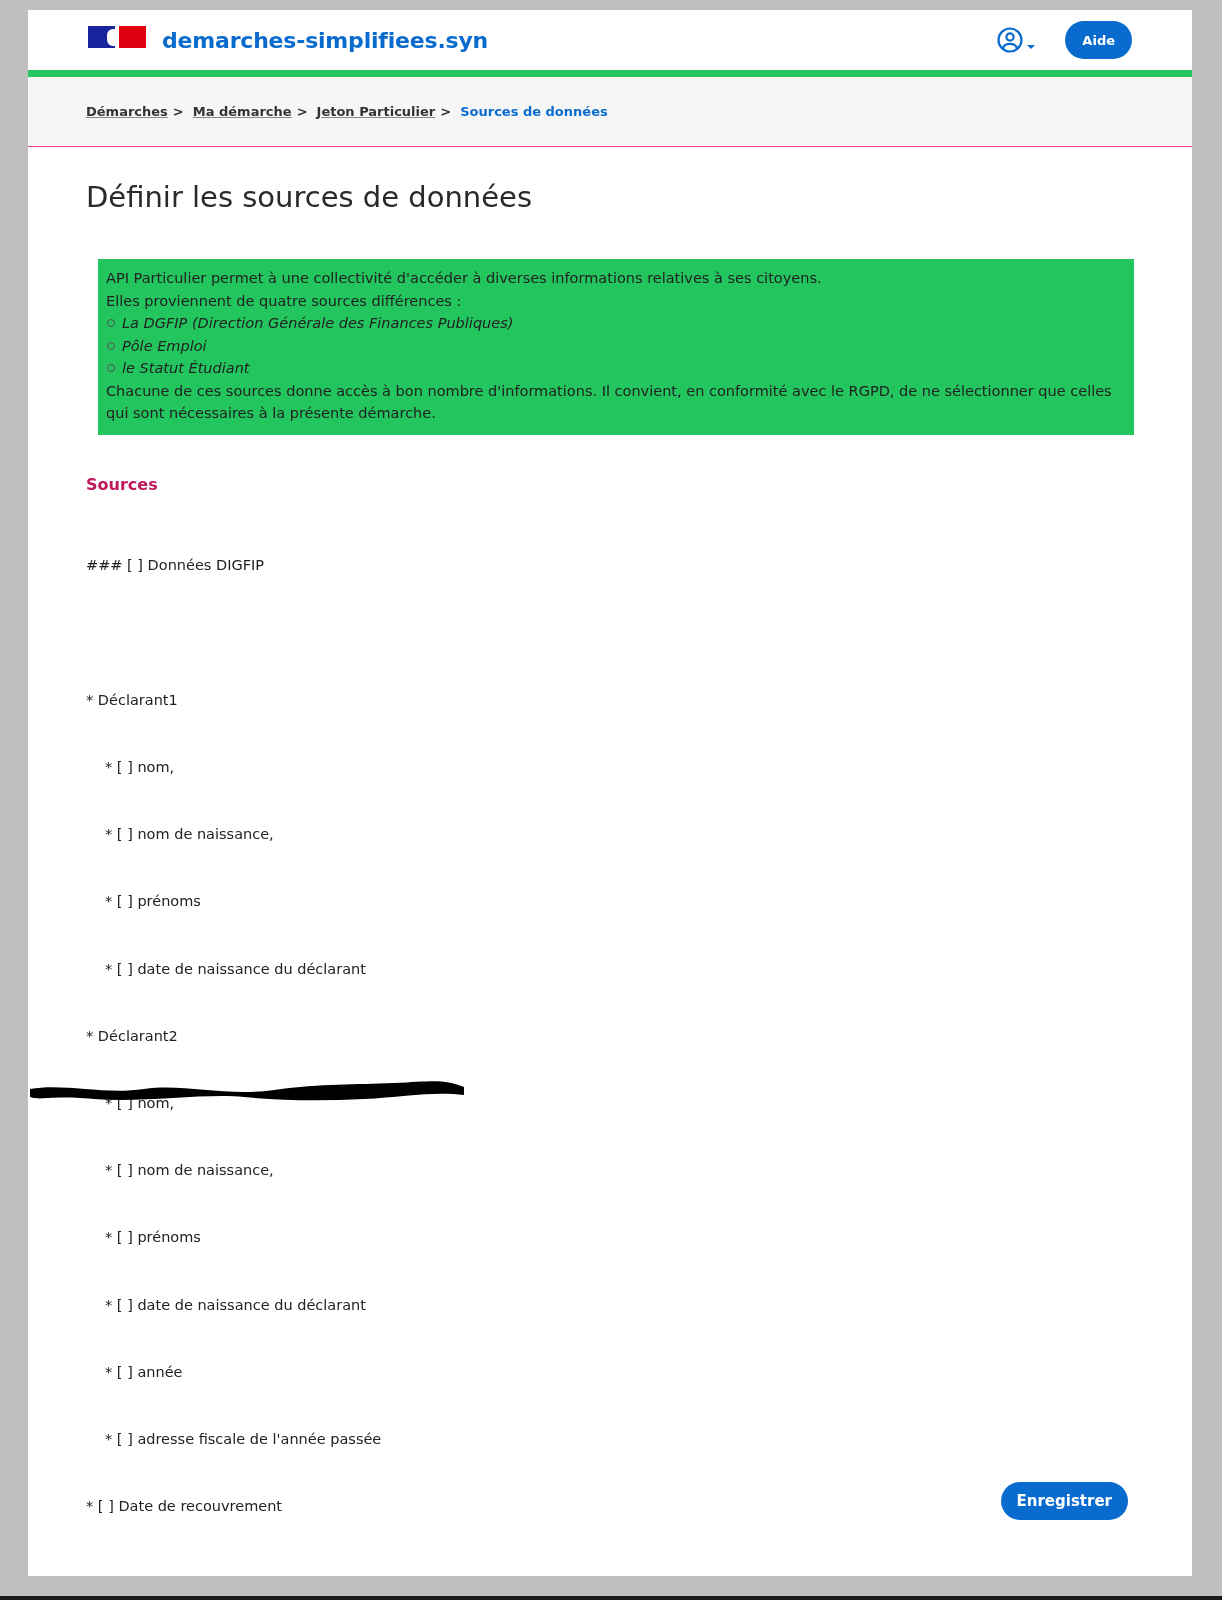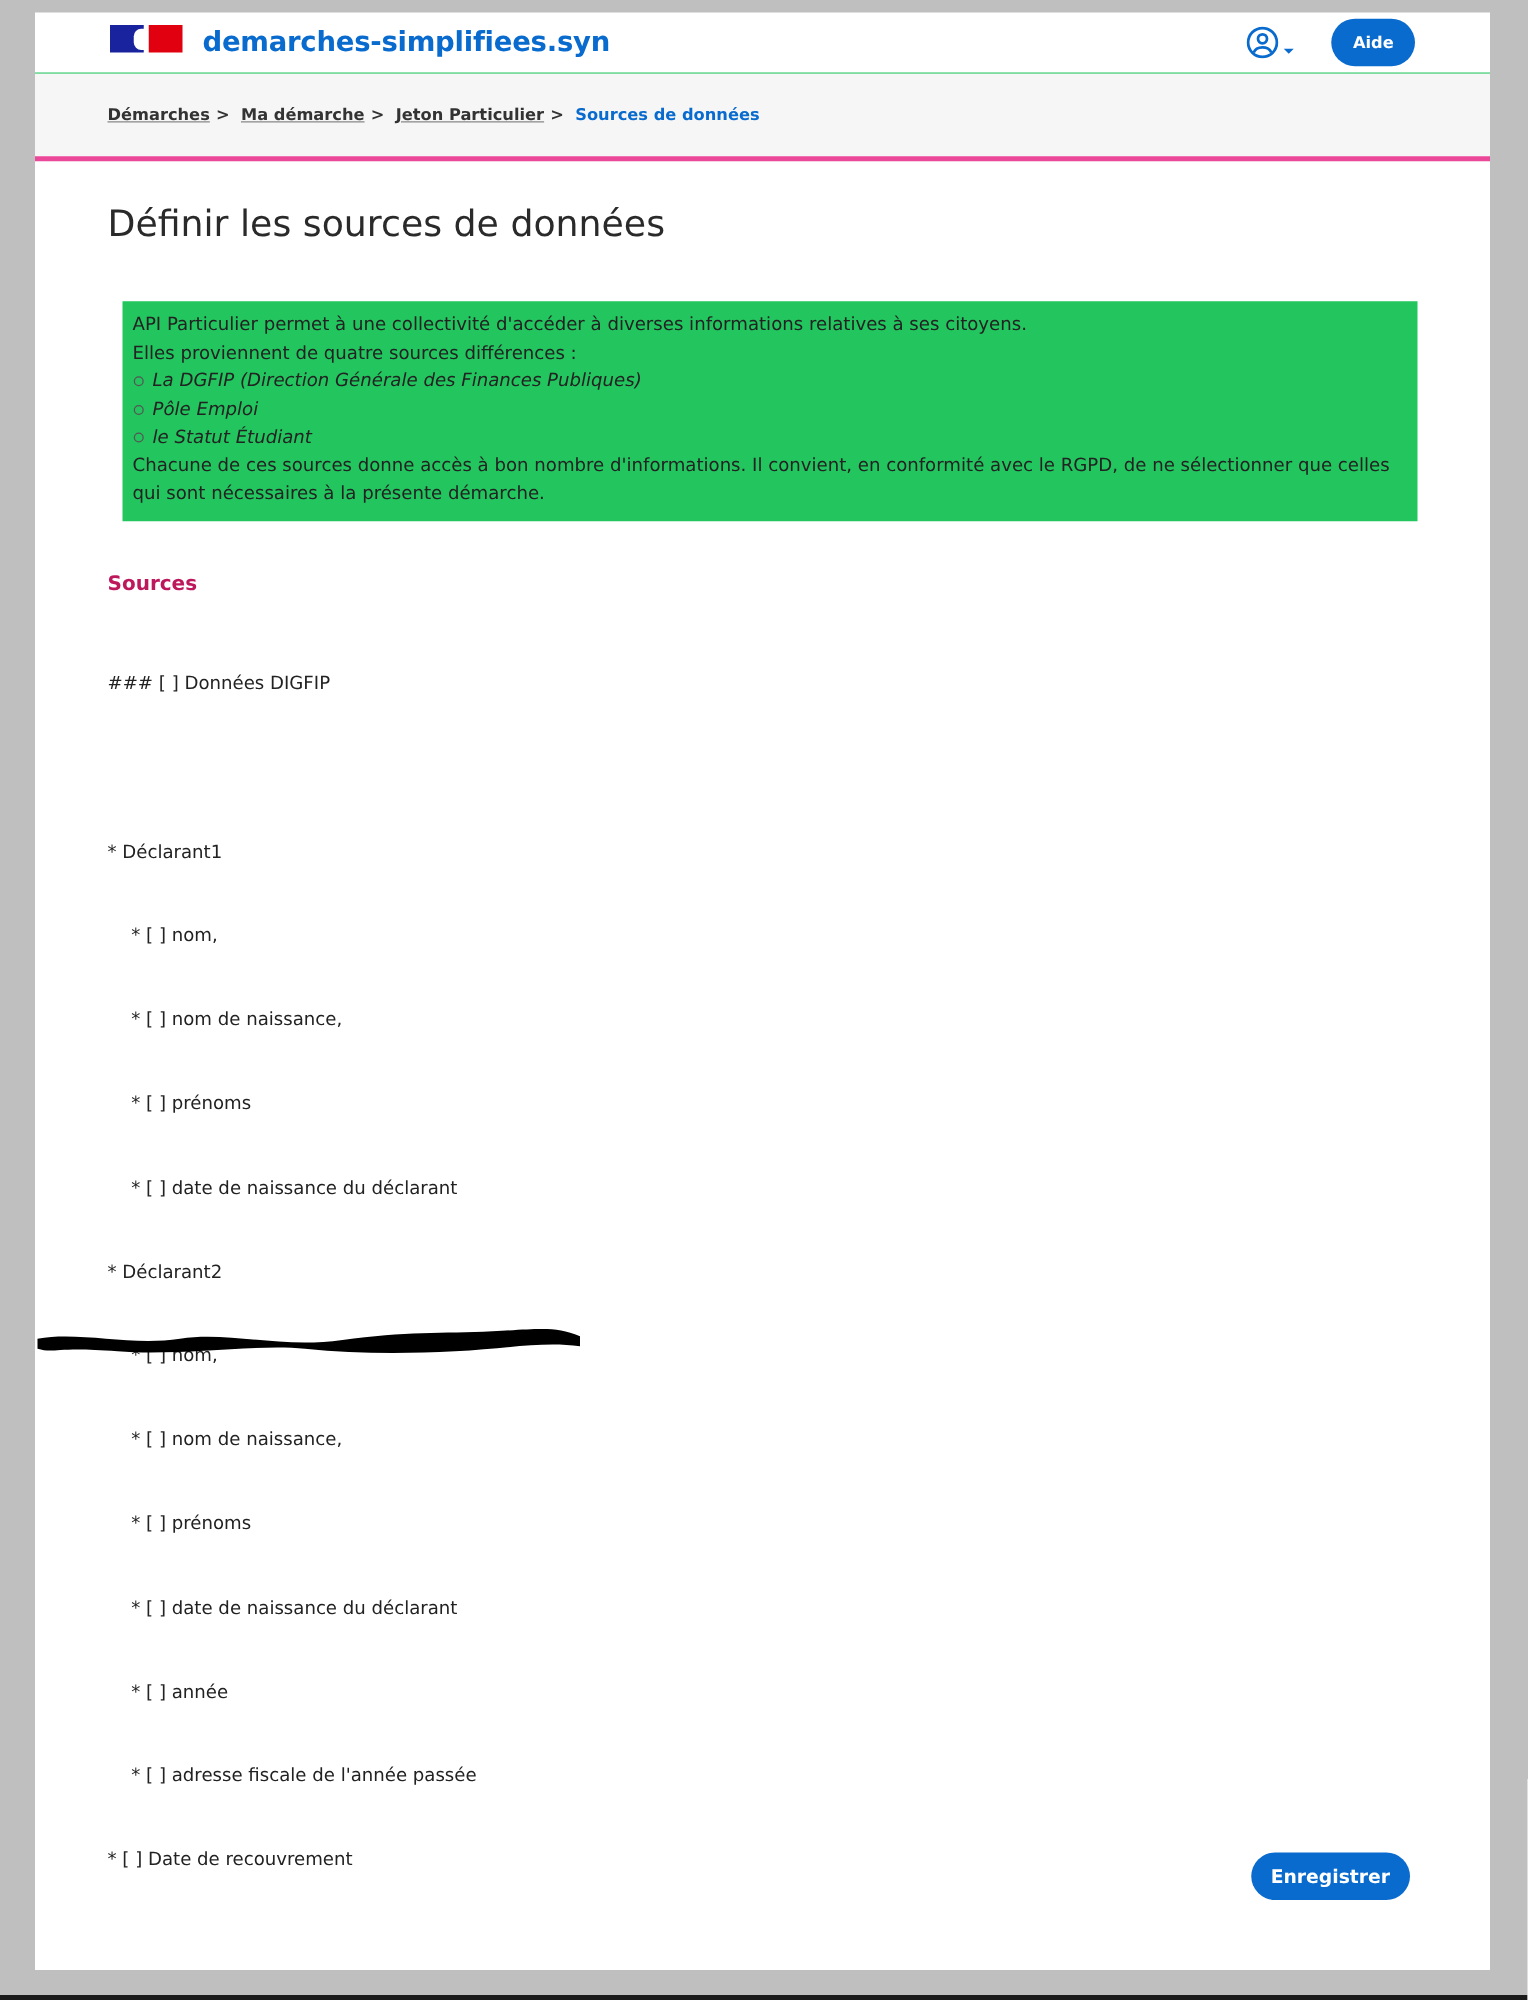--- a/index.html
+++ b/index.html
@@ -14,24 +14,24 @@
     .bottom-edge {
       position: absolute; left: 0; right: 0; top: 1596px; height: 4px; background: #1a1a1a;
     }
     .page {
       position: absolute;
       left: 28px; top: 10px;
       width: 1164px; height: 1566px;
       background: #ffffff;
     }
     .header {
-      height: 49px;
+      height: 67px;
       display: flex; align-items: center;
       padding: 0 60px;
-      border-bottom: 1px solid #22c55e;
+      border-bottom: 7px solid #22c55e;
     }
     .logo {
       display: flex; width: 58px; height: 22px; margin-top: -6px;
     }
     .logo .blue { width: 27px; background: #1a239e; position: relative; }
     .logo .white { width: 4px; background: #fff; }
     .logo .red { width: 27px; background: #e1000f; position: relative; }
     .logo .blue:after {
       content: ""; position: absolute; right: -4px; top: 3px; width: 12px; height: 17px;
       background: #fff; border-radius: 6px 2px 4px 6px;
@@ -49,21 +49,21 @@
       width: 0; height: 0; border-left: 4px solid transparent; border-right: 4px solid transparent;
       border-top: 4px solid #0a6bce; margin-left: 4px; margin-bottom: 4px;
     }
     .btn-primary {
       background: #0a6bce; color: #fff; border: none;
       font-family: "DejaVu Sans", sans-serif; font-weight: bold; font-size: 13px;
       border-radius: 19px; height: 38px; padding: 0 17px; cursor: pointer;
     }
     .breadcrumb-bar {
       height: 70px; background: #f6f6f6;
-      border-bottom: 4px solid #ec4899;
+      border-bottom: 1px solid #ec4899;
       display: flex; align-items: center;
       padding: 0 58px;
       font-size: 13px; font-weight: bold;
     }
     .crumb { color: #333; text-decoration: underline; text-decoration-color: #888; }
     .sep { margin: 0 9px 0 5px; color: #333; }
     .crumb-current { color: #0a6bce; }
     .content { padding: 0 58px; }
     .page-title {
       font-size: 29px; font-weight: normal; color: #2a2a2a;

